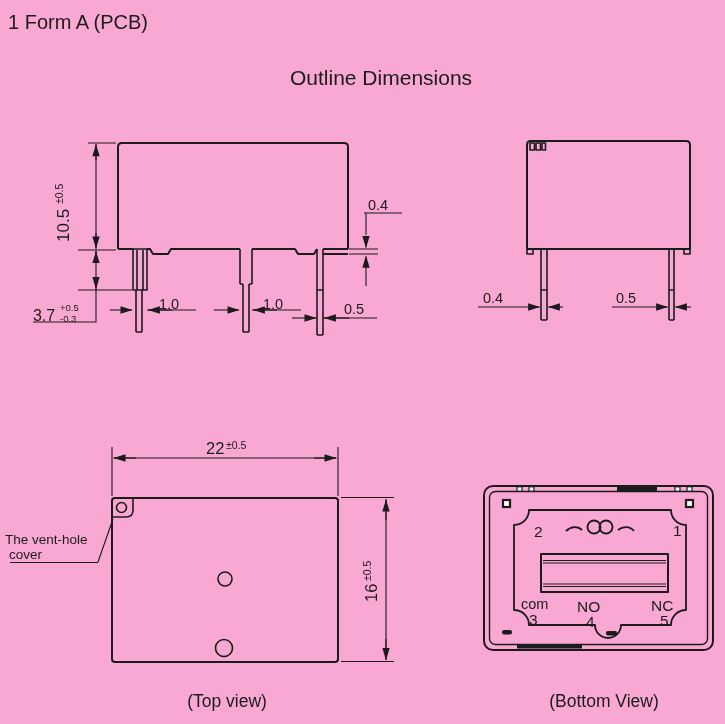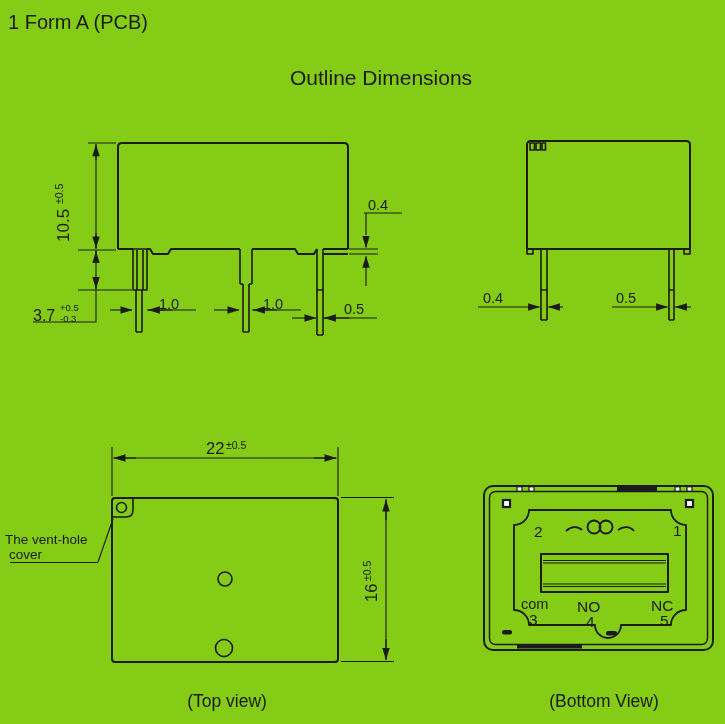--- a/index.html
+++ b/index.html
@@ -1,16 +1,16 @@
 <!DOCTYPE html>
 <html><head>
 <meta charset="utf-8">
 <style>
   html,body{margin:0;padding:0;background:#ffffff;}
-  #canvas{position:relative;width:725px;height:724px;background:#84cc16;overflow:hidden;}
+  #canvas{position:relative;width:725px;height:724px;background:#f9a8d4;overflow:hidden;}
   svg{position:absolute;left:0;top:0;}
   text{font-family:"Liberation Sans", sans-serif;fill:#1b1b1b;}
   .ol   {stroke:#1b1b1b;fill:none;stroke-width:2;stroke-linejoin:round;stroke-linecap:butt;}
   .ol16 {stroke:#1b1b1b;fill:none;stroke-width:1.6;stroke-linejoin:round;}
   .dim  {stroke:#1b1b1b;fill:none;stroke-width:1.1;}
   .blk  {fill:#1b1b1b;stroke:none;}
   .wcell{fill:#ffffff;stroke:#1b1b1b;stroke-width:1.6;}
 </style>
 </head>
 <body>

